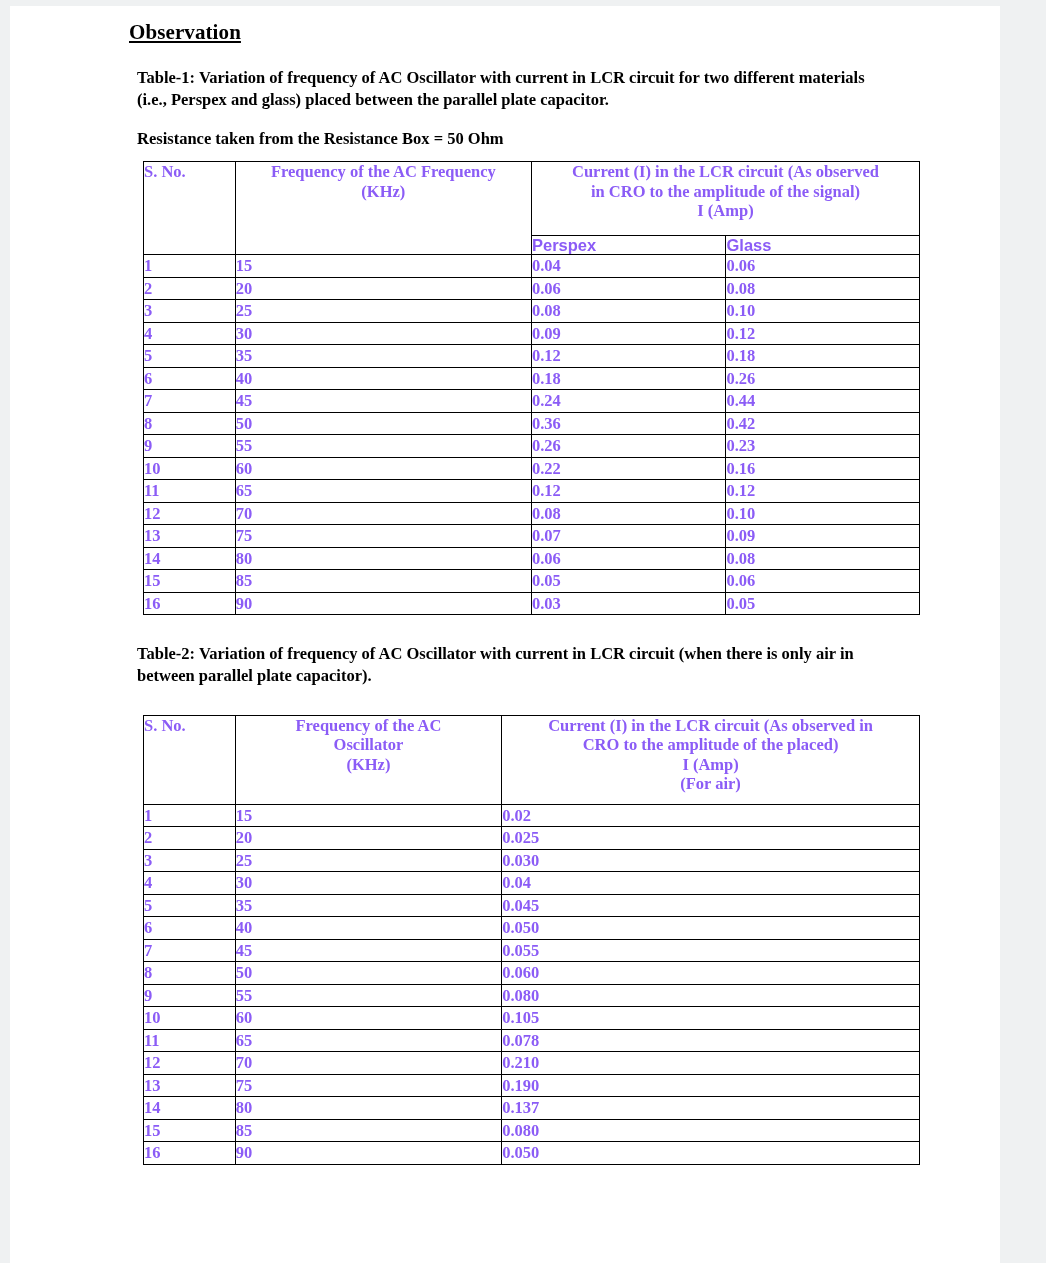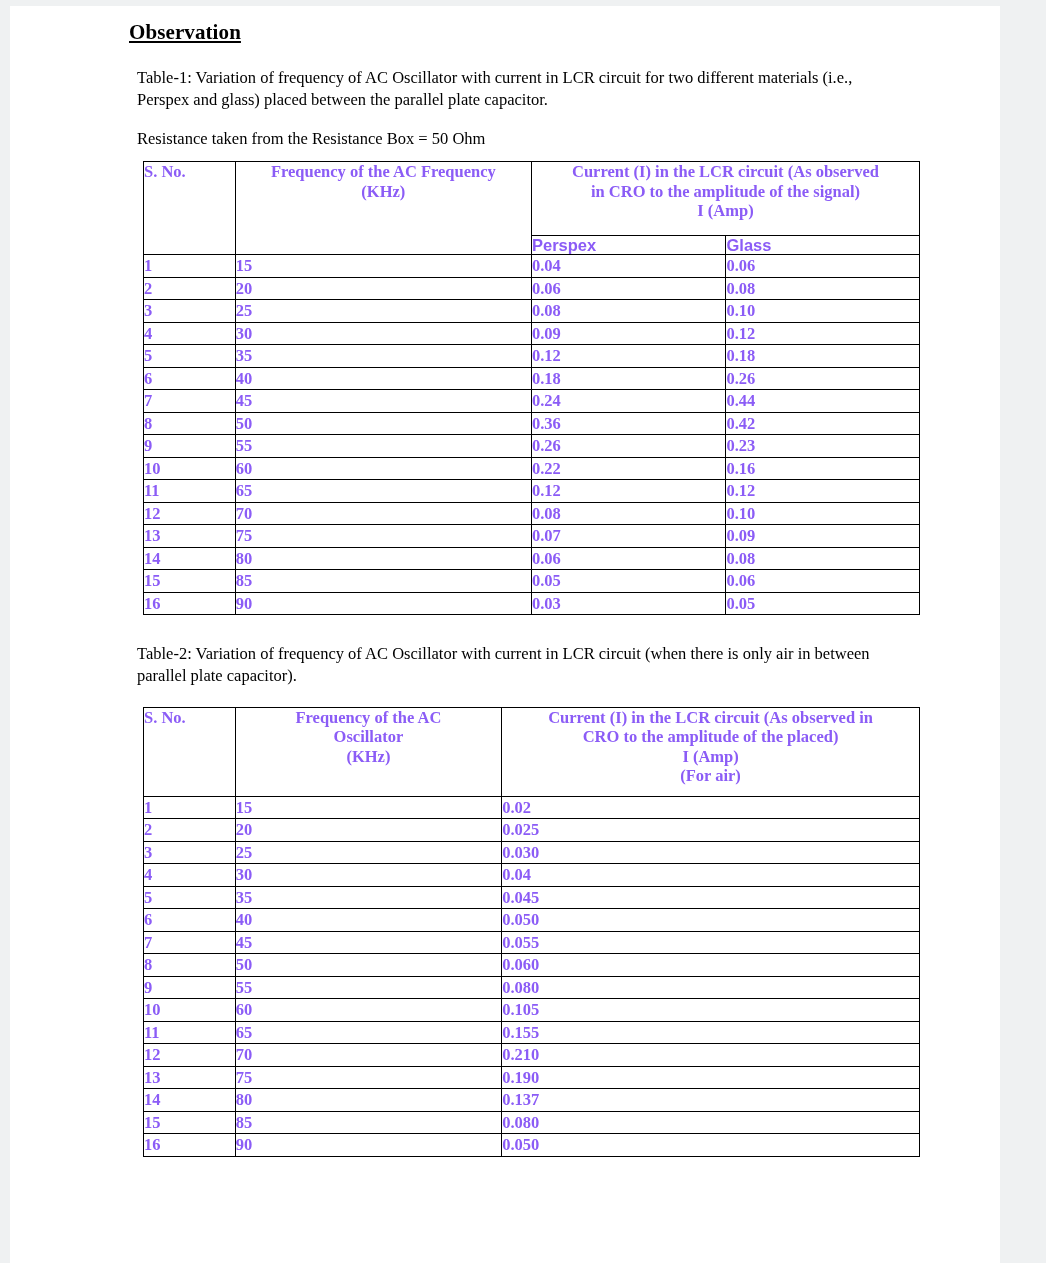--- a/index.html
+++ b/index.html
@@ -30,28 +30,28 @@
   .doc-title {
     font-size: 21px;
     font-weight: bold;
     text-decoration: underline;
     margin: 0 0 22px 9px;
     letter-spacing: 0.1px;
     color: #000;
   }
   .para {
     font-size: 16.5px;
-    font-weight: normal;
+    font-weight: bold;
     line-height: 1.32;
     margin: 0 0 17px 17px;
     color: #000;
     max-width: 760px;
   }
   .para.resistance { margin-bottom: 12px; }
-  .para.t2cap { margin-top: 28px; margin-bottom: 20px; }
+  .para.t2cap { margin-top: 28px; margin-bottom: 28px; }
 
   table.obs {
     border-collapse: collapse;
     table-layout: fixed;
     margin-left: 23px;
     color: #8b5cf6;
   }
   table.obs td, table.obs th {
     border: 1.2px solid #000;
     font-weight: bold;
@@ -304,21 +304,21 @@
           <td class="data">0.080</td>
         </tr>
         <tr>
           <td class="data">10</td>
           <td class="data">60</td>
           <td class="data">0.105</td>
         </tr>
         <tr>
           <td class="data">11</td>
           <td class="data">65</td>
-          <td class="data">0.155</td>
+          <td class="data">0.078</td>
         </tr>
         <tr>
           <td class="data">12</td>
           <td class="data">70</td>
           <td class="data">0.210</td>
         </tr>
         <tr>
           <td class="data">13</td>
           <td class="data">75</td>
           <td class="data">0.190</td>

